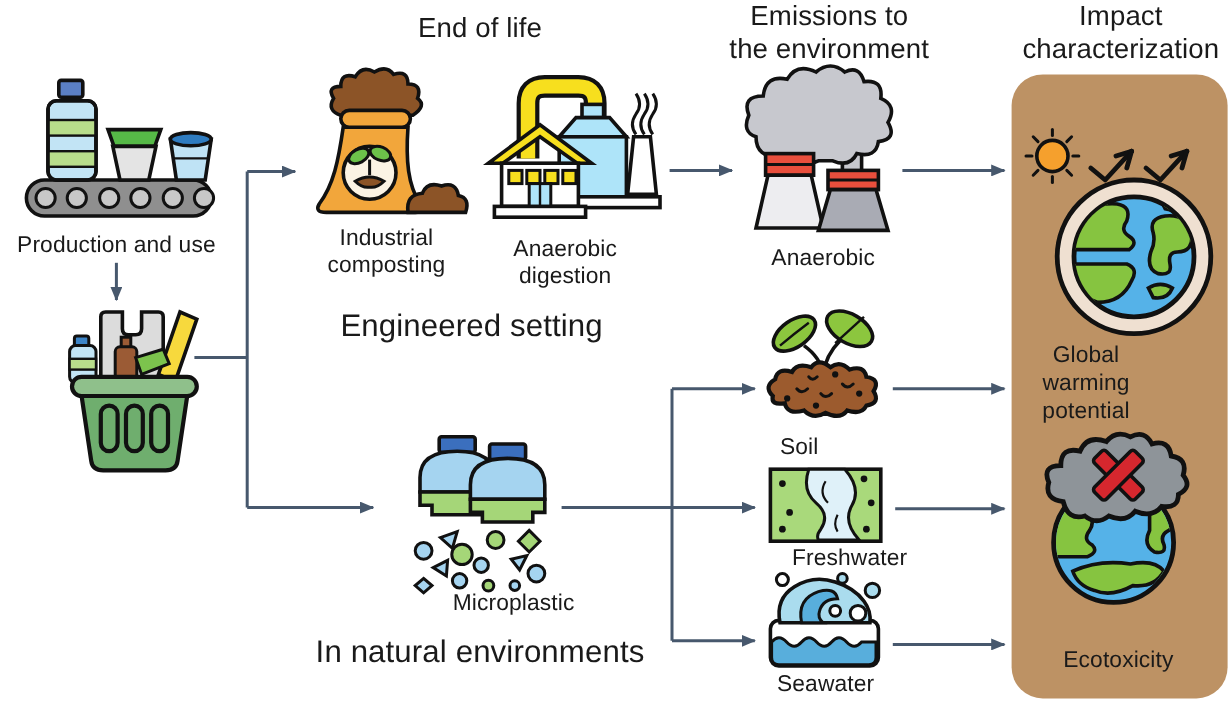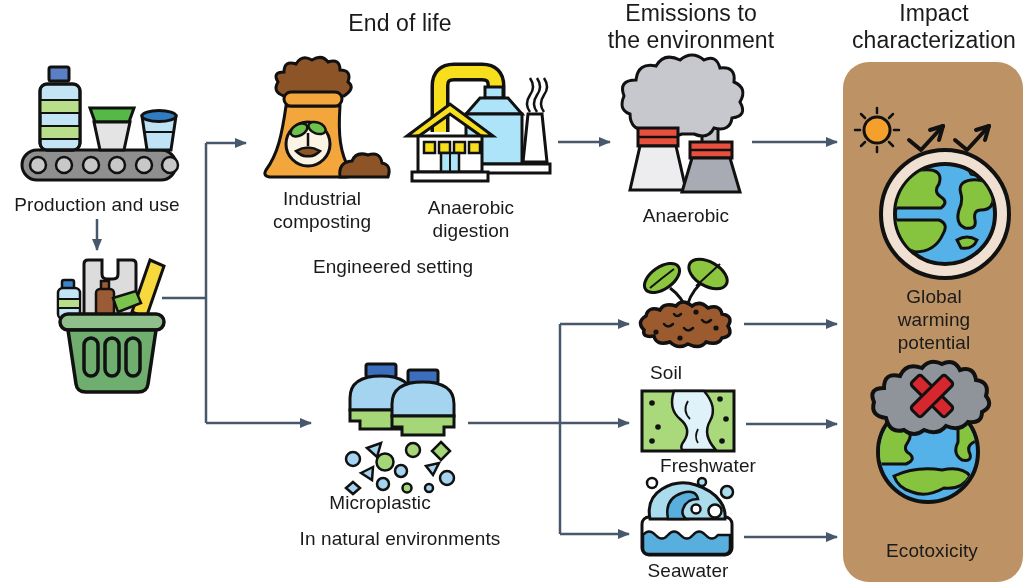--- a/index.html
+++ b/index.html
@@ -16,21 +16,21 @@
     color:var(--text-color);
     overflow:hidden;
     text-decoration:underline;
   }
   .lbl{
     position:absolute;transform:translateX(-50%);
     text-align:center;font-size:19px;line-height:1.2;
     white-space:pre-line;letter-spacing:0.1px;
   }
   .hdr{font-size:23px;line-height:1.17;}
-  .grp{font-size:19px;}
+  .grp{font-size:26px;}
   .panel{
     position:absolute;left:843px;top:62px;width:180px;height:520px;
     background:var(--panel-bg);border-radius:26px;
   }
   svg.icon{position:absolute;overflow:visible;}
   svg.connectors{position:absolute;left:0;top:0;pointer-events:none;}
   .connector-line{stroke:var(--line-color);stroke-width:2.5;fill:none;}
   marker#arrowhead path{fill:var(--line-color);}
 </style>
 </head>
@@ -71,25 +71,25 @@
 
   <div class="lbl grp" style="left:393px;top:256px;">Engineered setting</div>
   <div class="lbl grp" style="left:400px;top:528px;">In natural environments</div>
 
   <div class="lbl" style="left:97px;top:194px;text-align:right;">Production and use</div>
   <div class="lbl" style="left:322px;top:188px;">Industrial
 composting</div>
   <div class="lbl" style="left:471px;top:197px;">Anaerobic
 digestion</div>
   <div class="lbl" style="left:686px;top:205px;">Anaerobic</div>
-  <div class="lbl" style="left:380px;top:492px;text-align:center;">Microplastic</div>
+  <div class="lbl" style="left:428px;top:492px;text-align:center;">Microplastic</div>
   <div class="lbl" style="left:666px;top:362px;">Soil</div>
   <div class="lbl" style="left:690px;top:455px;margin-left:18px;">Freshwater</div>
   <div class="lbl" style="left:688px;top:560px;text-align:center;">Seawater</div>
-  <div class="lbl" style="left:934px;top:286px;">Global warming
+  <div class="lbl" style="left:905px;top:286px;">Global warming
 potential</div>
   <div class="lbl" style="left:932px;top:540px;">Ecotoxicity</div>
 
   <svg class="icon" style="left:20px;top:66px;" width="158" height="118" viewBox="0 0 158 118">
     <defs>
         <clipPath id="bclip">
           <rect x="20" y="18" width="40" height="66" rx="7"></rect>
         </clipPath>
       </defs>
     <rect x="2" y="84" width="154" height="30" rx="15" fill="#8F8F8F" stroke="#111" stroke-width="3"></rect>

